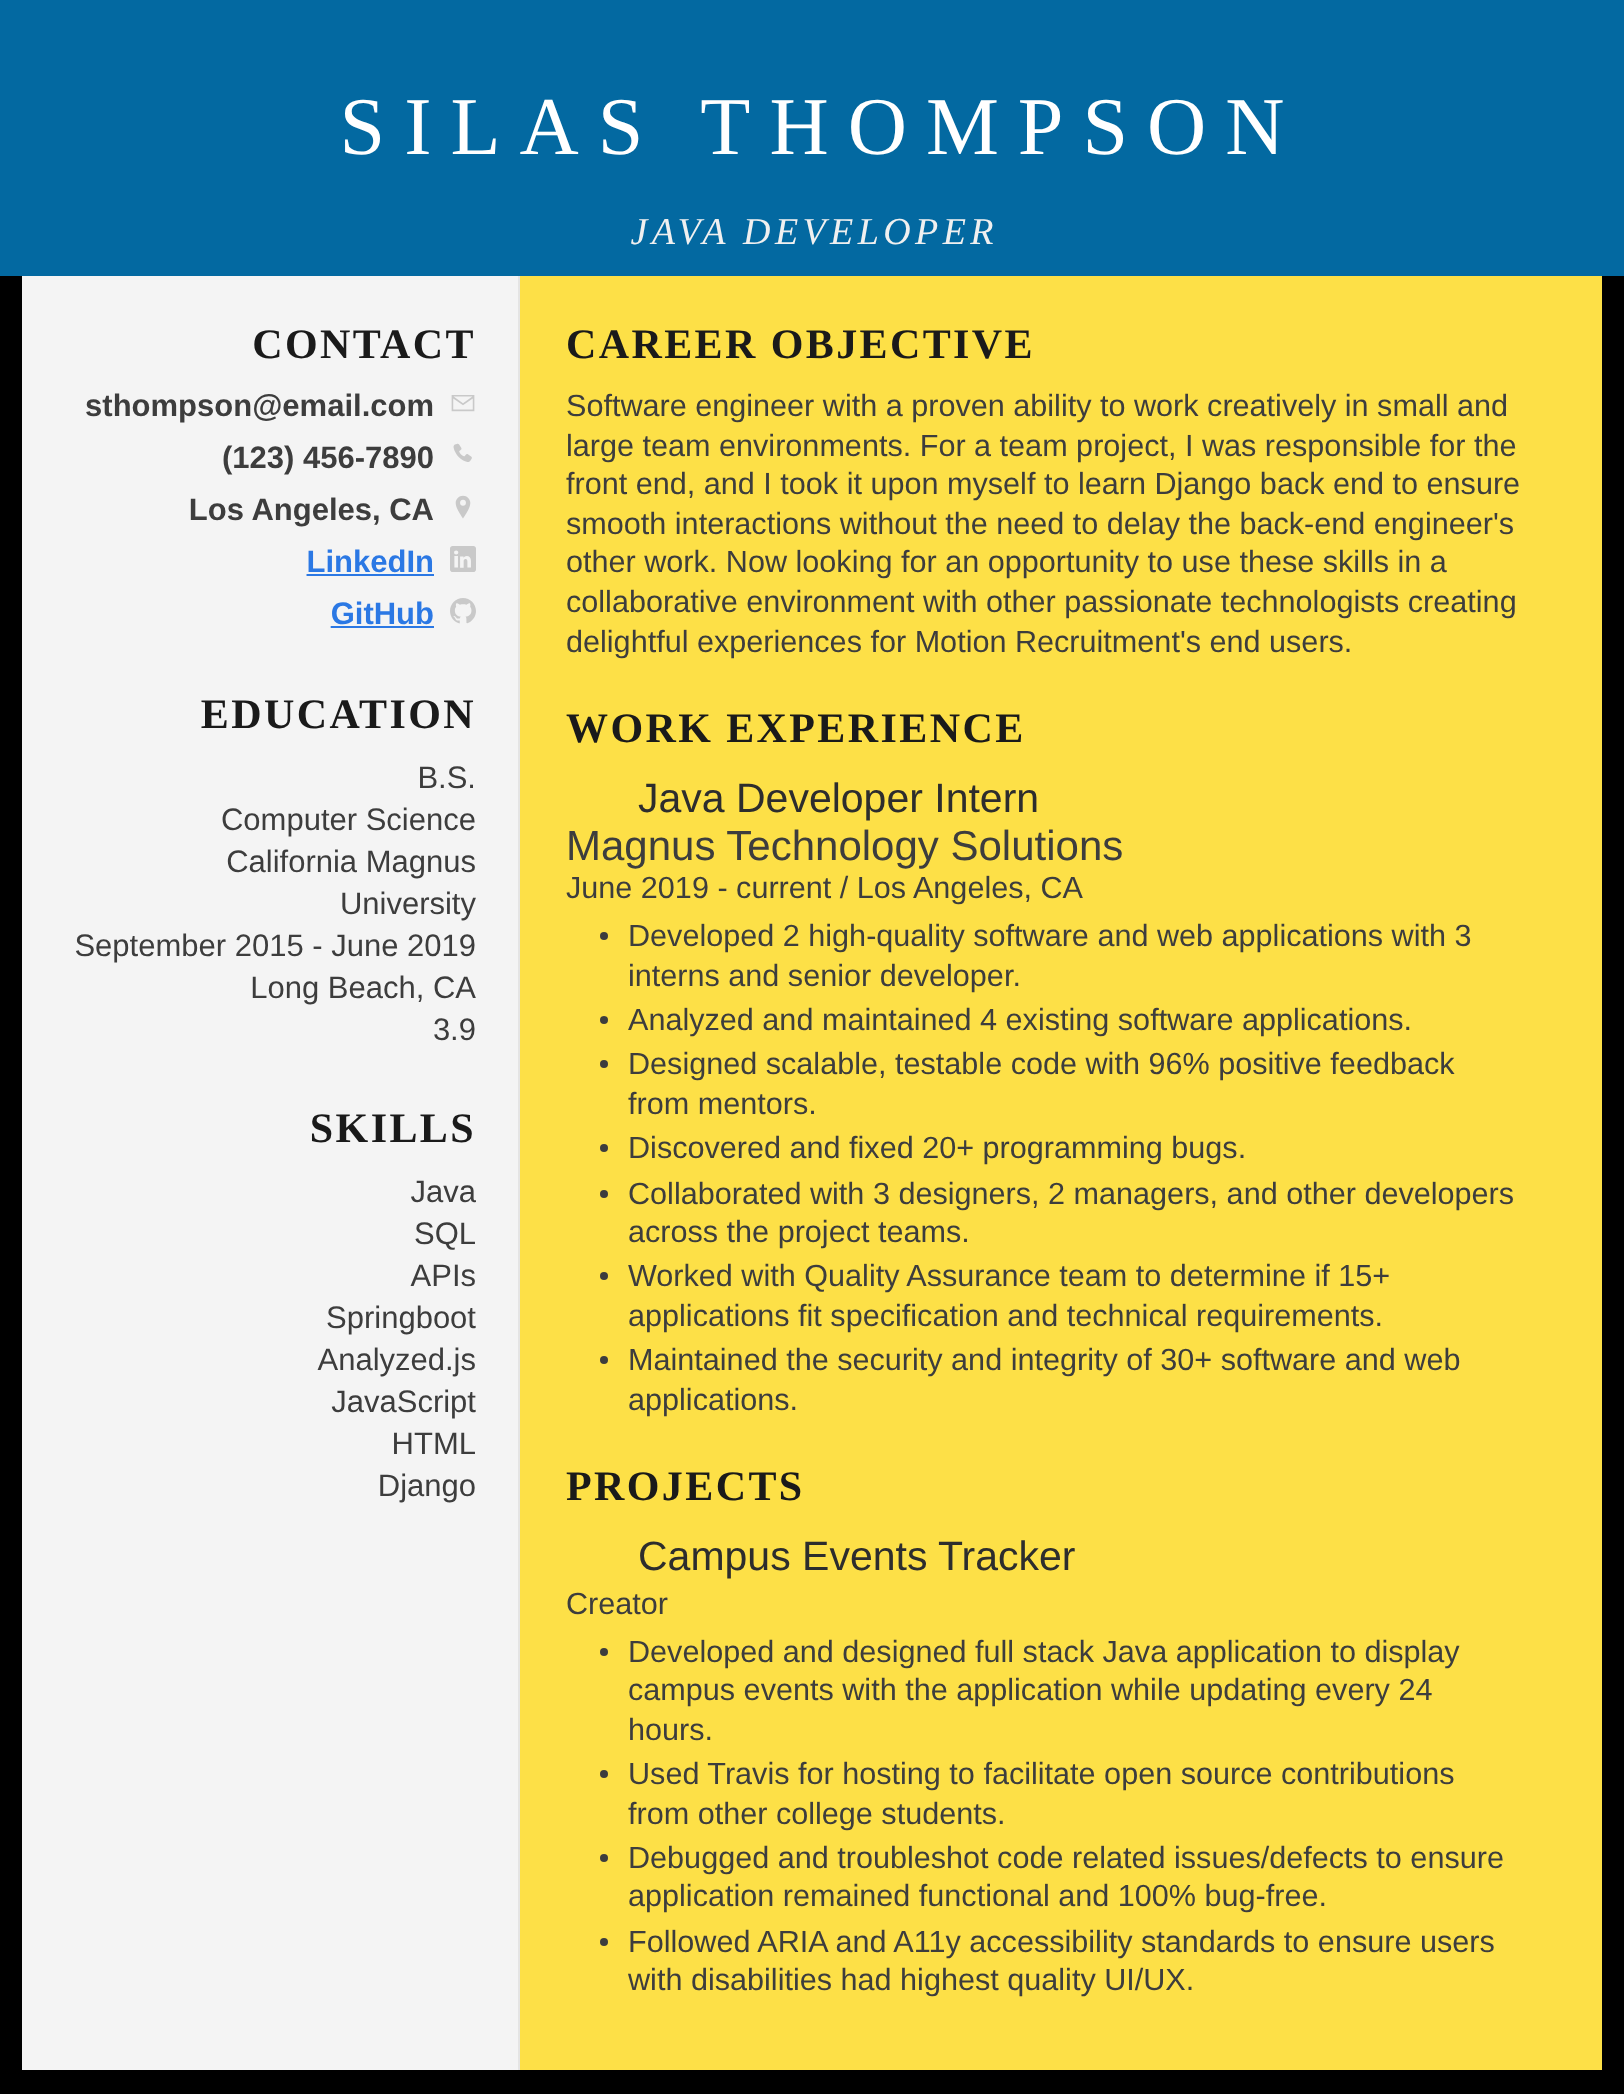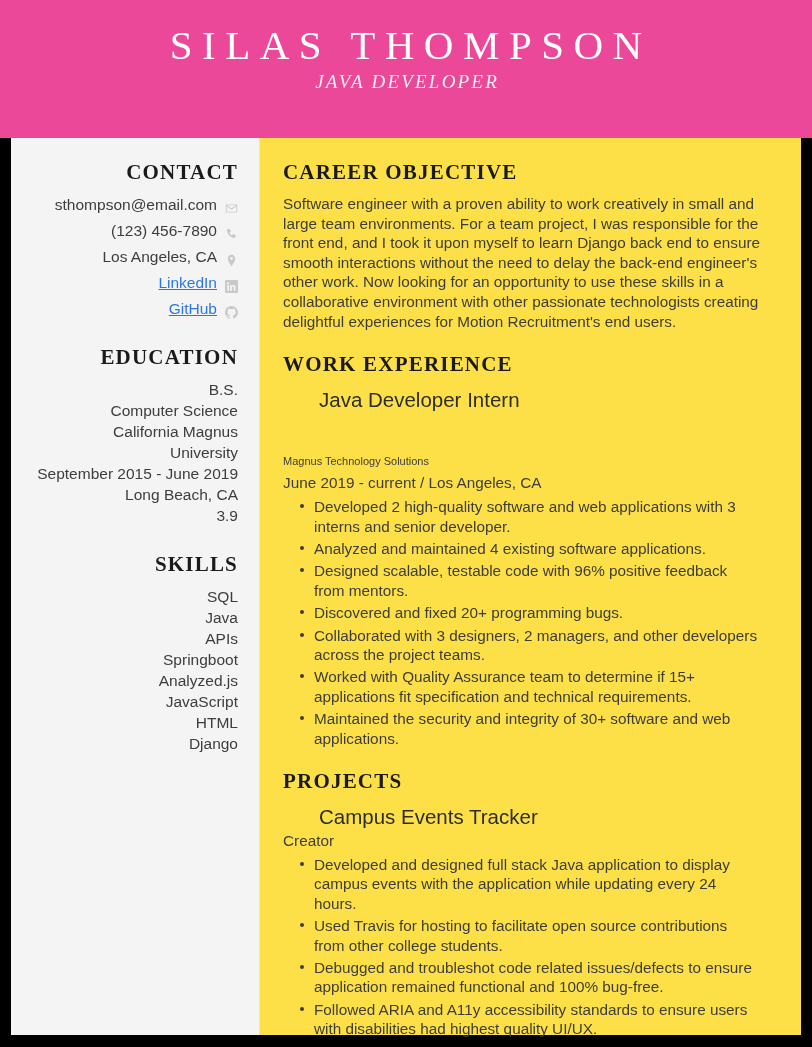--- a/index.html
+++ b/index.html
@@ -15,45 +15,45 @@
   .page {
     width: 812px;
     height: 1047px;
     background: #000000;
     position: relative;
   }
 
   
   .header {
     height: 138px;
-    background: #ec4899;
+    background: #0369a1;
     display: flex;
     flex-direction: column;
     align-items: center;
     justify-content: flex-start;
-    padding-top: 20px;
+    padding-top: 38px;
   }
   .full-name {
     color: #ffffff;
     font-family: "Liberation Serif", serif;
     font-size: 41px;
     font-weight: 400;
     letter-spacing: 9.5px;
     line-height: 50px;
     text-indent: 9.5px;
     white-space: nowrap;
   }
   .job-subtitle {
     color: #f0f0f0;
     font-family: "Liberation Serif", serif;
     font-size: 19px;
     font-style: italic;
     letter-spacing: 2.2px;
     text-indent: 2.2px;
-    margin-top: 1px;
+    margin-top: 18px;
     white-space: nowrap;
   }
 
   
   .sheet {
     position: absolute;
     left: 11px;
     top: 138px;
     width: 790px;
     height: 897px;
@@ -85,25 +85,26 @@
     color: #1a1a1a;
     text-transform: uppercase;
   }
   .sidebar .sec-head { margin-bottom: 9px; text-align: right; }
   .main .sec-head { margin-bottom: 9px; }
 
   
   .contact-list { margin-bottom: 26px; }
   .contact-row {
     display: flex;
-    align-items: flex-end;
+    align-items: flex-start;
     justify-content: flex-end;
     gap: 7px;
     margin-bottom: 5px;
     height: 21px;
+    font-weight: bold;
   }
   .contact-text {
     font-size: 15.5px;
     color: #3d3d3d;
     line-height: 20px;
     white-space: nowrap;
   }
   .contact-text.link {
     color: #2b78e4;
     text-decoration: underline;
@@ -137,24 +138,23 @@
     text-align: left;
   }
   .entry-title {
     font-size: 20.5px;
     color: #2d2d2d;
     line-height: 27px;
     font-weight: 400;
     margin-left: 36px;
   }
   .entry-sub {
-    font-size: 11px;
+    font-size: 21px;
     color: #3d3d3d;
     line-height: 21px;
-    margin-top: 38px;
   }
   .entry-meta {
     font-size: 15.3px;
     color: #3d3d3d;
     line-height: 22px;
     margin-bottom: 3px;
   }
   ul.bullets {
     list-style: none;
     margin: 0;
@@ -254,22 +254,22 @@
           <div class="side-line">University</div>
           <div class="side-line">September 2015 - June 2019</div>
           <div class="side-line">Long Beach, CA</div>
           <div class="side-line">3.9</div>
         </div>
       </div>
 
       <div class="side-block">
         <div class="sec-head">SKILLS</div>
         <div>
+          <div class="side-line">Java</div>
           <div class="side-line">SQL</div>
-          <div class="side-line">Java</div>
           <div class="side-line">APIs</div>
           <div class="side-line">Springboot</div>
           <div class="side-line">Analyzed.js</div>
           <div class="side-line">JavaScript</div>
           <div class="side-line">HTML</div>
           <div class="side-line">Django</div>
         </div>
       </div>
 
     </aside>

